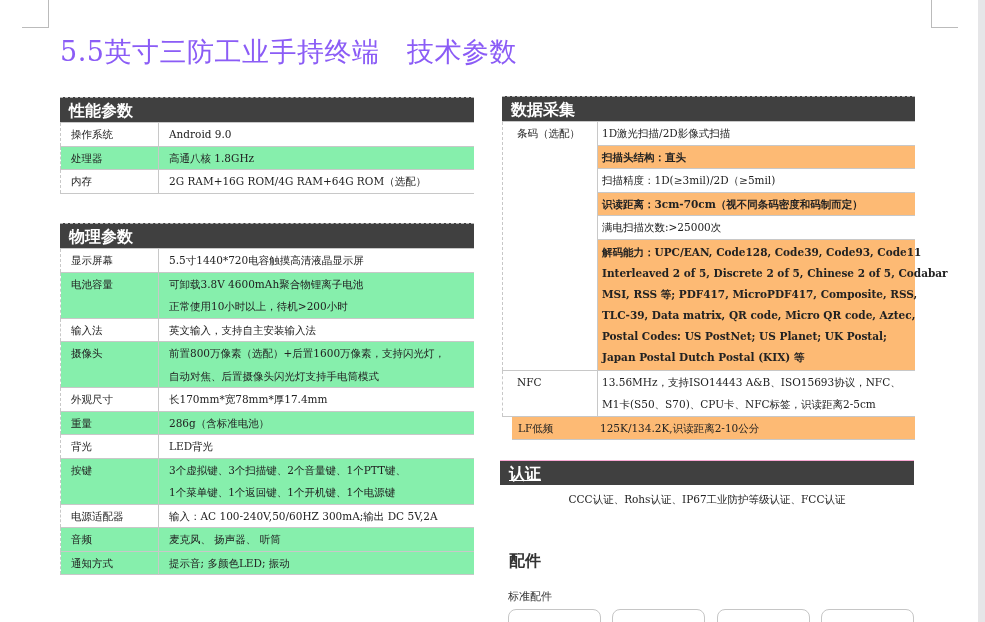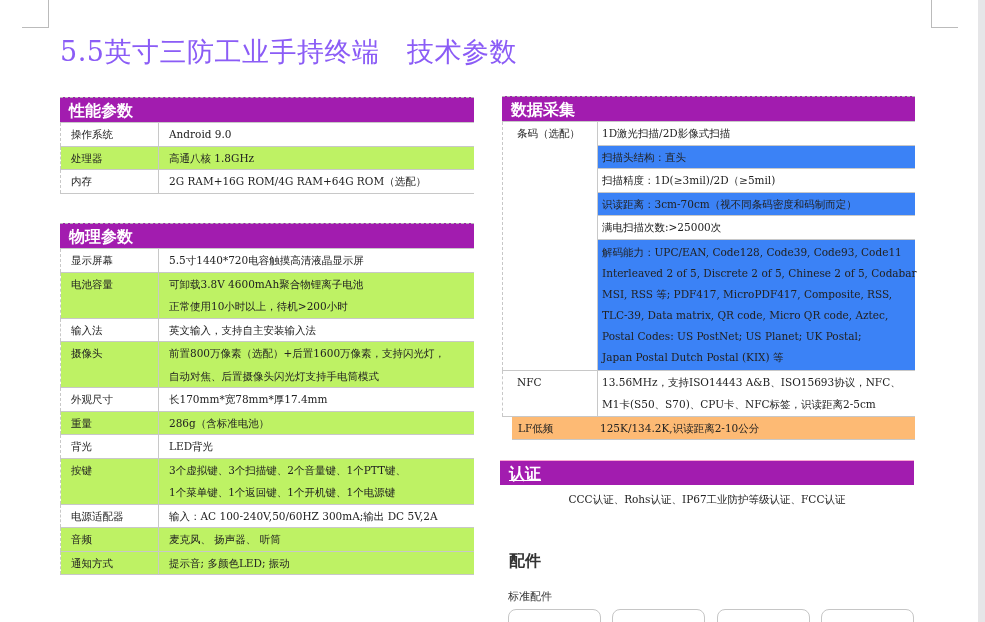--- a/index.html
+++ b/index.html
@@ -13,36 +13,36 @@
   .corner { position:absolute; border-color:#bbbbbb; border-style:solid; width:26px; height:27px; }
   .corner.tl { left:22px; top:0; border-width:0 1px 1px 0; }
   .corner.tr { left:931px; top:0; border-width:0 0 1px 1px; }
   .doc-title {
     position:absolute; left:60px; top:34px; margin:0;
     font-family:"DejaVu Serif","Liberation Serif",serif;
     font-weight:normal; font-size:27px; letter-spacing:0.5px; color:#8b5cf6;
   }
   .section { position:absolute; }
   .sec-head {
-    background:#a21caf; color:#fff; font-family:"DejaVu Sans","Liberation Sans",sans-serif;
+    background:#404040; color:#fff; font-family:"DejaVu Sans","Liberation Sans",sans-serif;
     font-weight:bold; font-size:16px; height:24px; line-height:26px; padding-left:9px;
     border-top:1px dashed #b8b8b8;
   }
   table.spec { border-collapse:collapse; width:100%; font-size:10.5px; table-layout:fixed; }
   table.spec td { border-top:1px solid #c8c8c8; border-bottom:1px solid #c8c8c8; padding:0 0 0 10px; vertical-align:top; line-height:22.5px; }
   table.spec td.k { width:87px; border-left:1px dashed #c8c8c8; border-right:1px solid #c8c8c8; }
-  table.spec tr.alt td { background:#bef264; }
+  table.spec tr.alt td { background:#86efac; }
   table.spec td.v .line { display:block; white-space:nowrap; }
   #sec-perf { left:60px; top:97px; width:414px; }
   #sec-phys { left:60px; top:223px; width:414px; }
   #sec-data { left:502px; top:96px; width:413px; }
   #sec-data table.spec td.k { width:80px; padding-left:14px; }
   #sec-data td.v { padding-left:4px; }
   .sub { display:block; padding-left:0; line-height:22.5px; }
-  .sub.alt { background:#3b82f6; }
+  .sub.alt { background:#fdba74;font-weight:bold; }
   .sub + .sub { border-top:1px solid #c8c8c8; }
   .decode .line { line-height:21px; display:block; white-space:nowrap; }
   .lf-row { display:flex; border-bottom:1px solid #c8c8c8; background:#fdba74; margin-left:10px; font-size:10.5px; line-height:22px; }
   .lf-row .k { width:78px; padding-left:6px; }
   .lf-row .v { padding-left:4px; }
   #sec-cert { left:500px; top:460px; width:414px; }
   #sec-cert .sec-head { border-top:1px solid #f9a8d4;text-decoration:underline; }
   .cert-text { text-align:center; font-size:10.5px; margin-top:8px; }
   .acc-title { position:absolute; left:509px; top:551px; font-family:"DejaVu Sans","Liberation Sans",sans-serif; font-weight:bold; font-size:16px; color:#333; }
   .acc-sub { position:absolute; left:508px; top:589px; font-size:11px; color:#333; }

